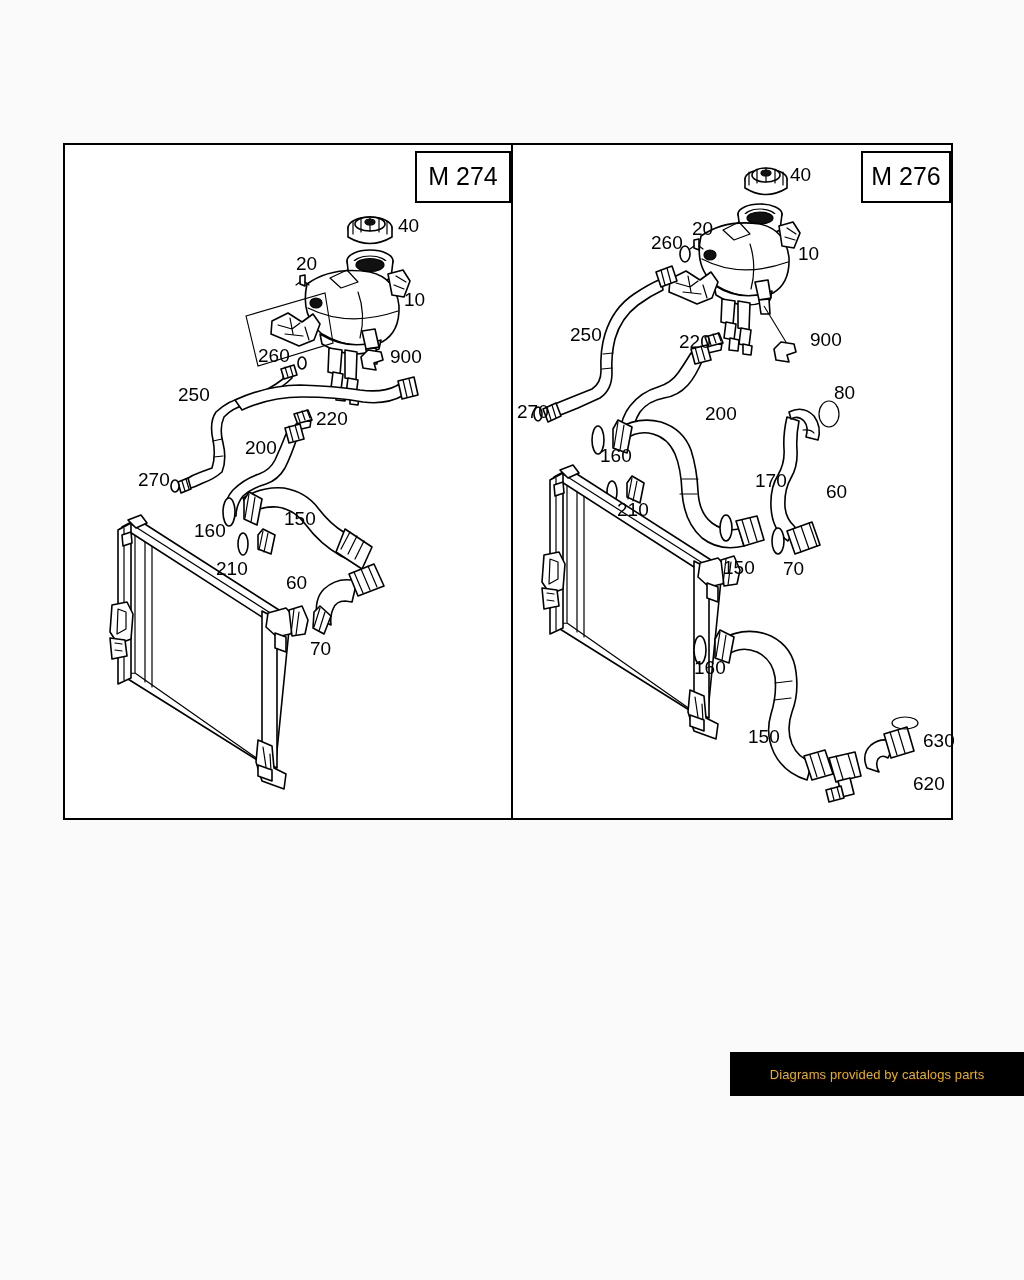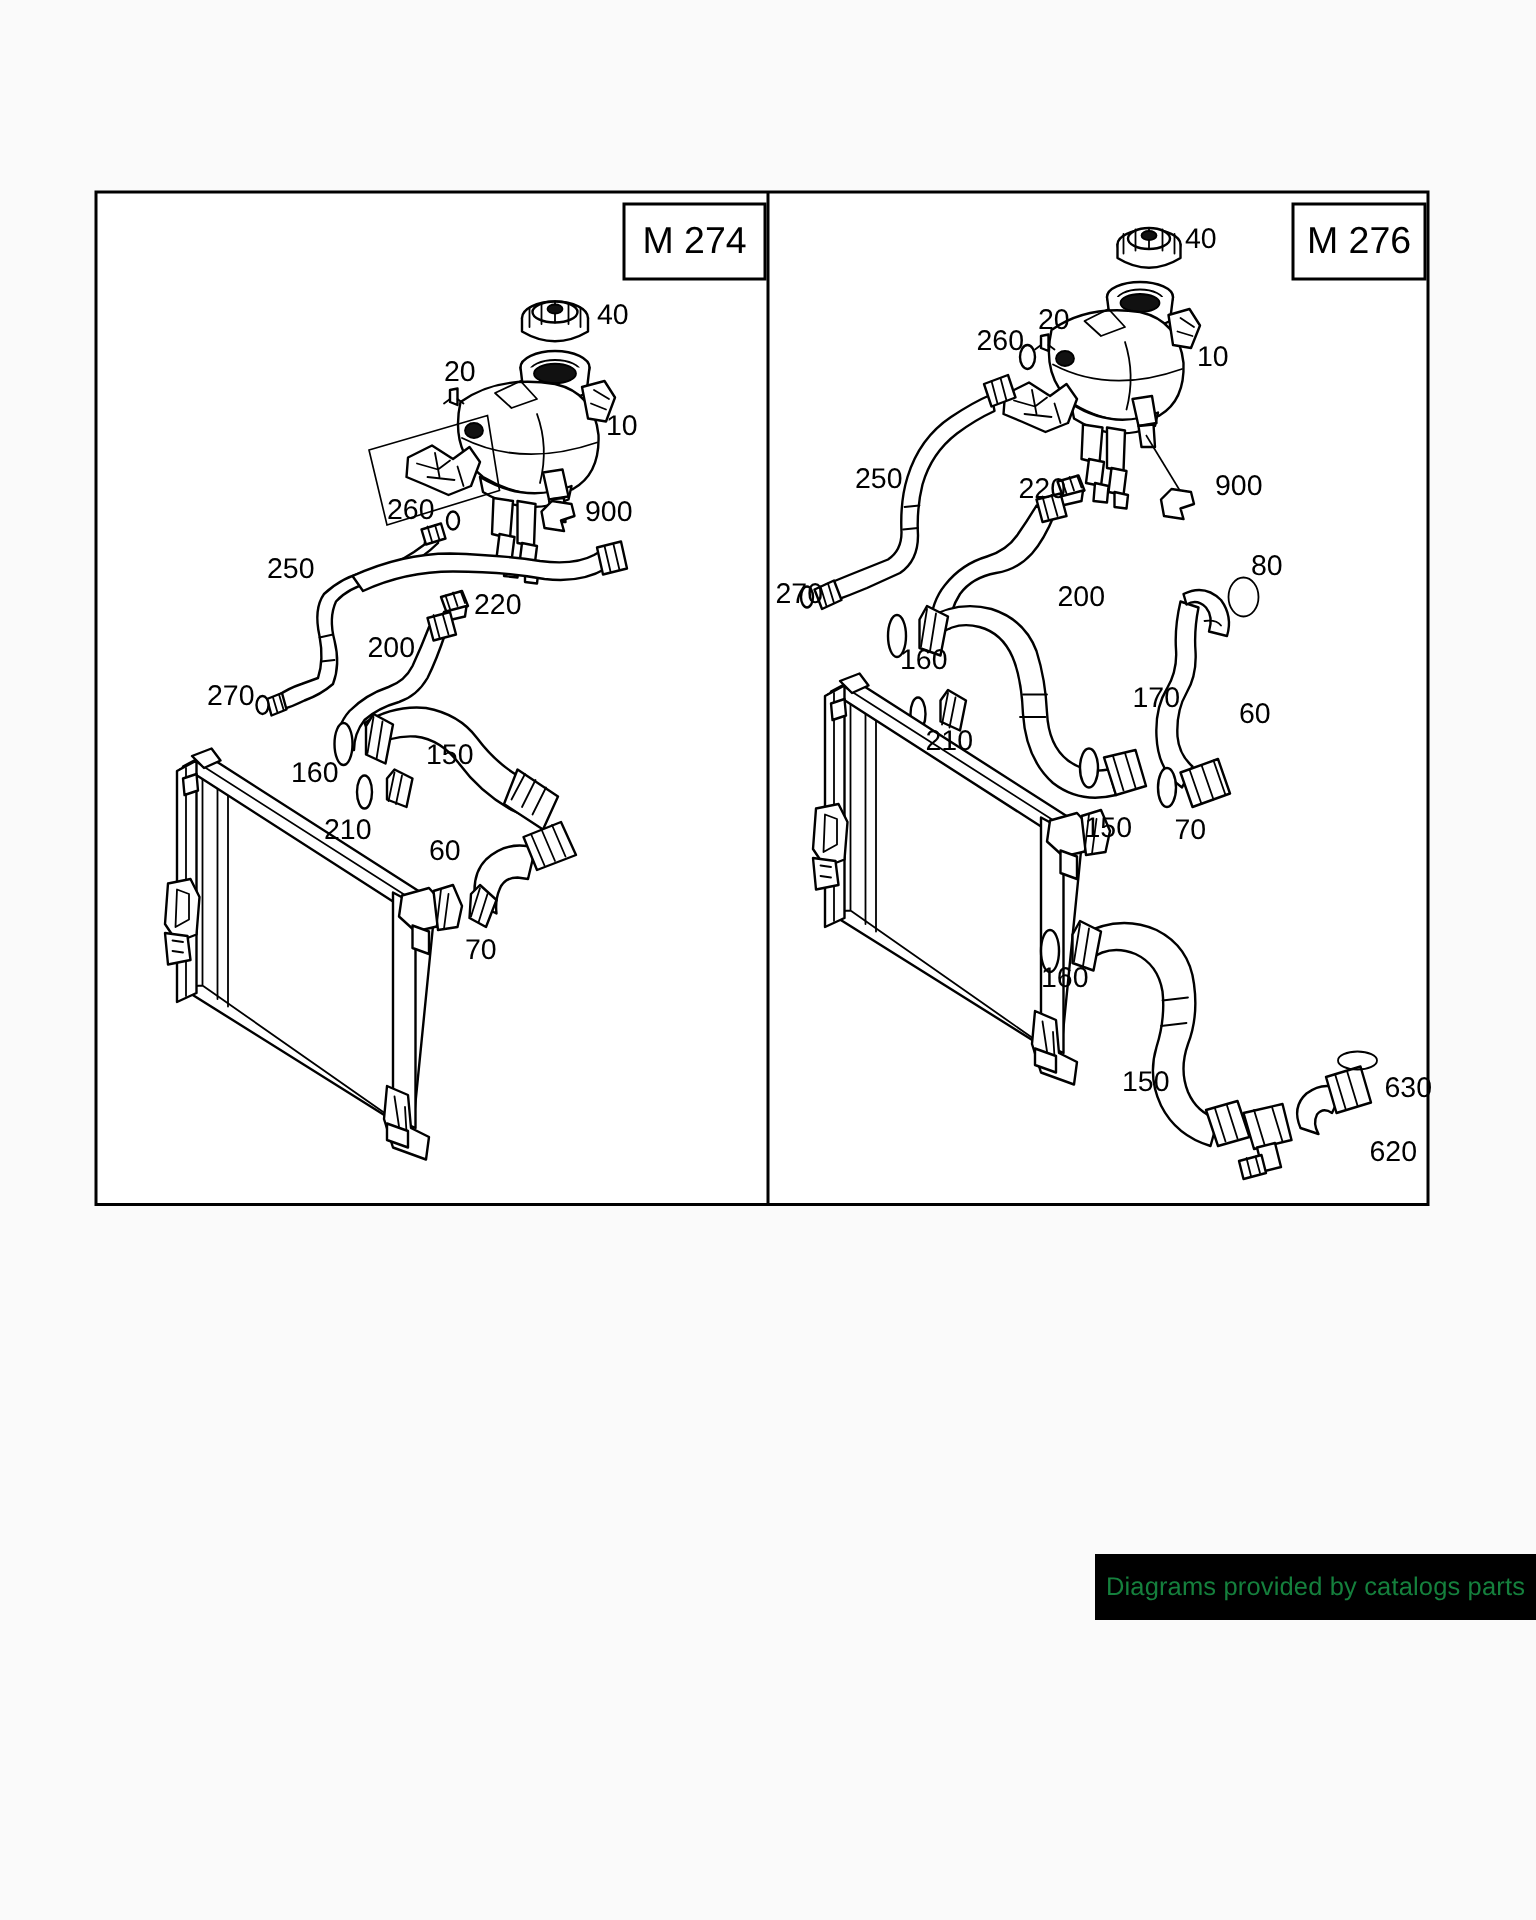--- a/index.html
+++ b/index.html
@@ -9,21 +9,21 @@
   }
   body {
     width: 1024px;
     height: 1280px;
     position: relative;
     font-family: "Liberation Sans", sans-serif;
     overflow: hidden;
   }
   #diagram-root {
     position: absolute;
-    left: 0; top: 0;
+    left: 0; top: 16px;
     width: 1024px;
     height: 1080px;
   }
   svg.diagram-svg {
     display: block;
     width: 1024px;
     height: 1280px;
   }
   .frame-line {
     fill: none;
@@ -80,23 +80,23 @@
     right: 0;
     bottom: 0;
     width: 294px;
     height: 44px;
     background: #000000;
     display: flex;
     align-items: center;
     justify-content: center;
   }
   .watermark-text {
-    color: #15803d;
+    color: #eab308;
     font-family: "Liberation Sans", sans-serif;
-    font-size: 17px;
+    font-size: 13px;
     letter-spacing: 0.1px;
     white-space: nowrap;
   }
 </style>
 </head>
 <body>
 
 <div id="diagram-root">
 
   <svg class="diagram-svg" viewBox="0 0 1024 1280">

